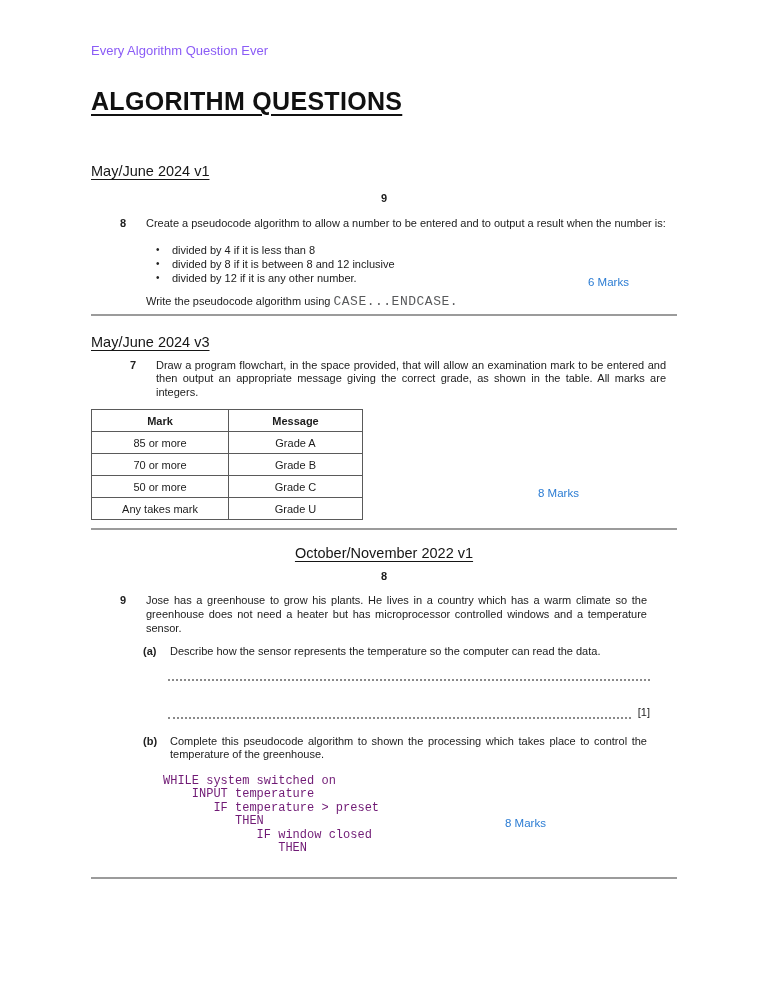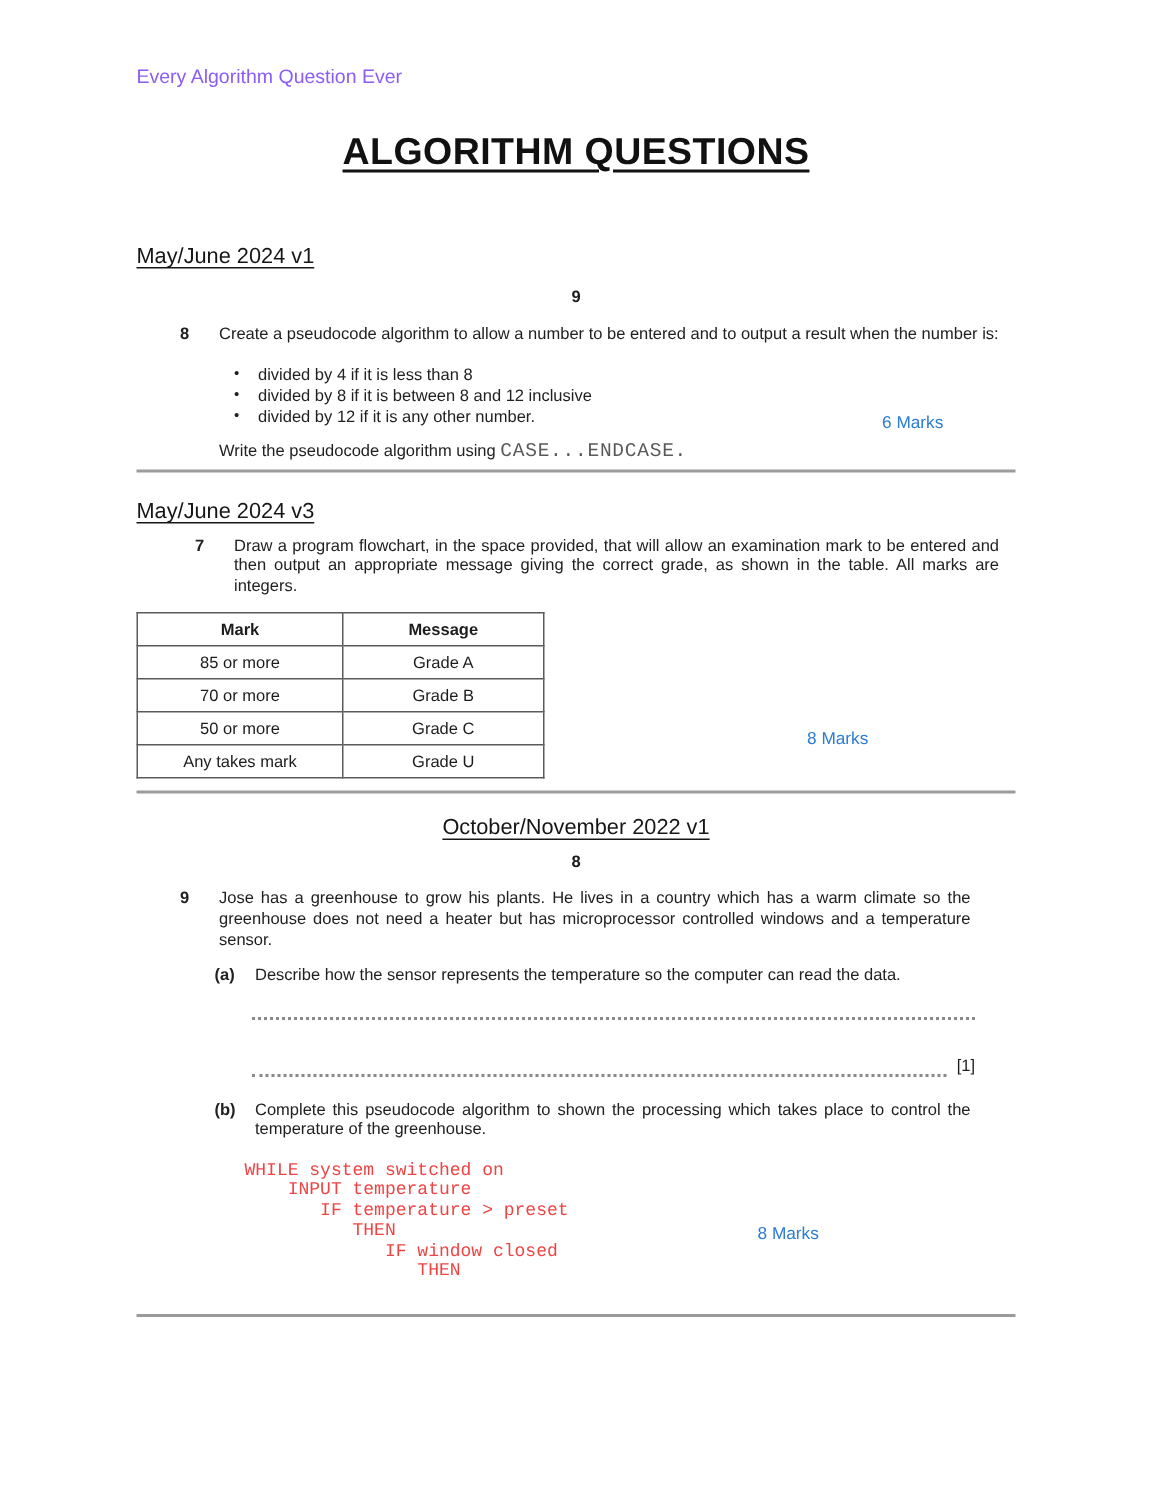--- a/index.html
+++ b/index.html
@@ -14,21 +14,20 @@
     padding: 43px 91px 0 91px;
     overflow: hidden;
   }
   .doc-header {
     font-size: 13px;
     line-height: 15px;
     color: #8b5cf6;
   }
   .doc-title {
     margin: 30px 0 0 0;
-    text-align: center;
     font-size: 25px;
     line-height: 27px;
     font-weight: 800;
     color: #111111;
     letter-spacing: 0.3px;
   }
   .doc-title .u {
     text-decoration: underline;
     text-decoration-thickness: 2px;
     text-underline-offset: 4px;
@@ -144,21 +143,21 @@
   .answer-mark { margin-left: 7px; color: #1c1c1c; }
   .code-block {
     margin-top: 13px;
     margin-left: 72px;
   }
   .code-line {
     white-space: pre;
     font-family: "Liberation Mono", "DejaVu Sans Mono", monospace;
     font-size: 12px;
     line-height: 13.5px;
-    color: #ef4444;
+    color: #701a75;
   }
   .marks {
     position: absolute;
     font-size: 11.5px;
     color: #2b7cd3;
     text-align: center;
   }
   .marks-1 { left: 588px; top: 276px; }
   .marks-2 { left: 538px; top: 487px; }
   .marks-3 { left: 505px; top: 817px; }

